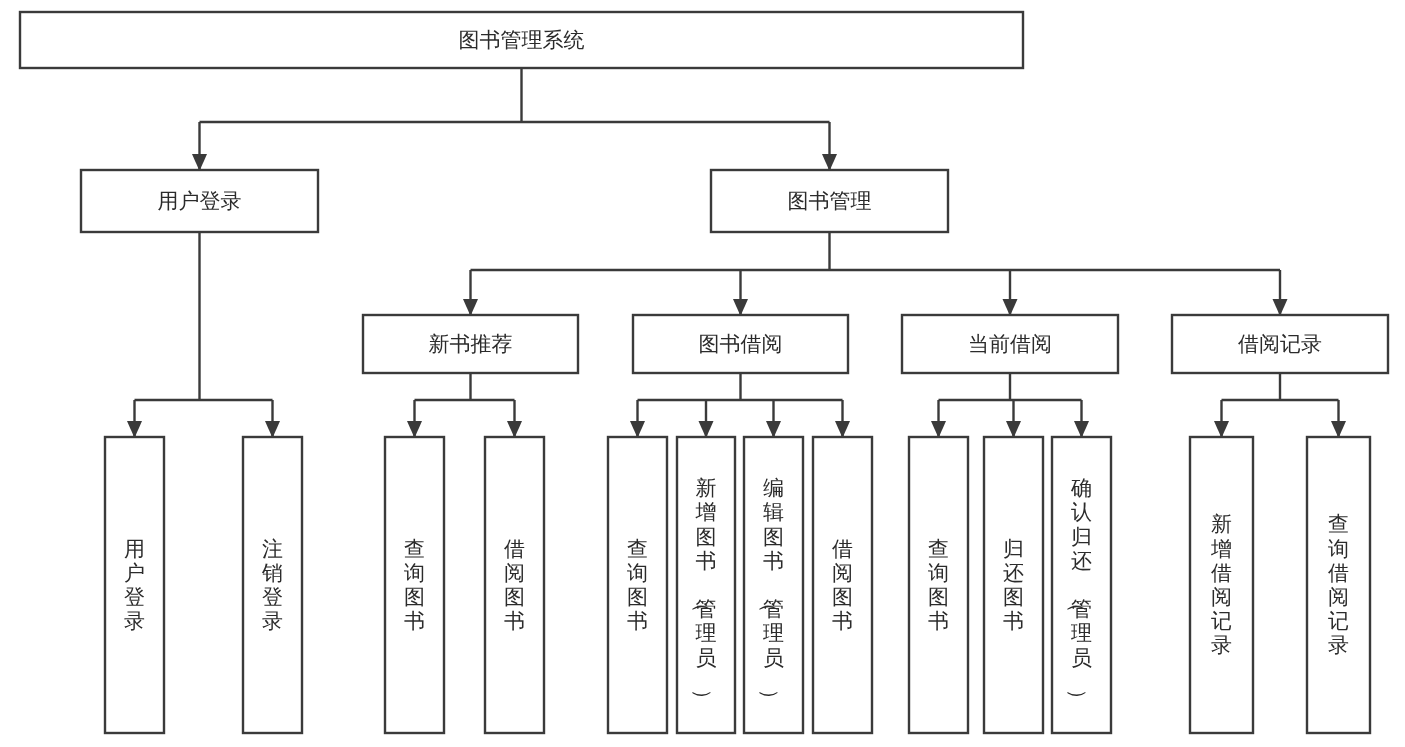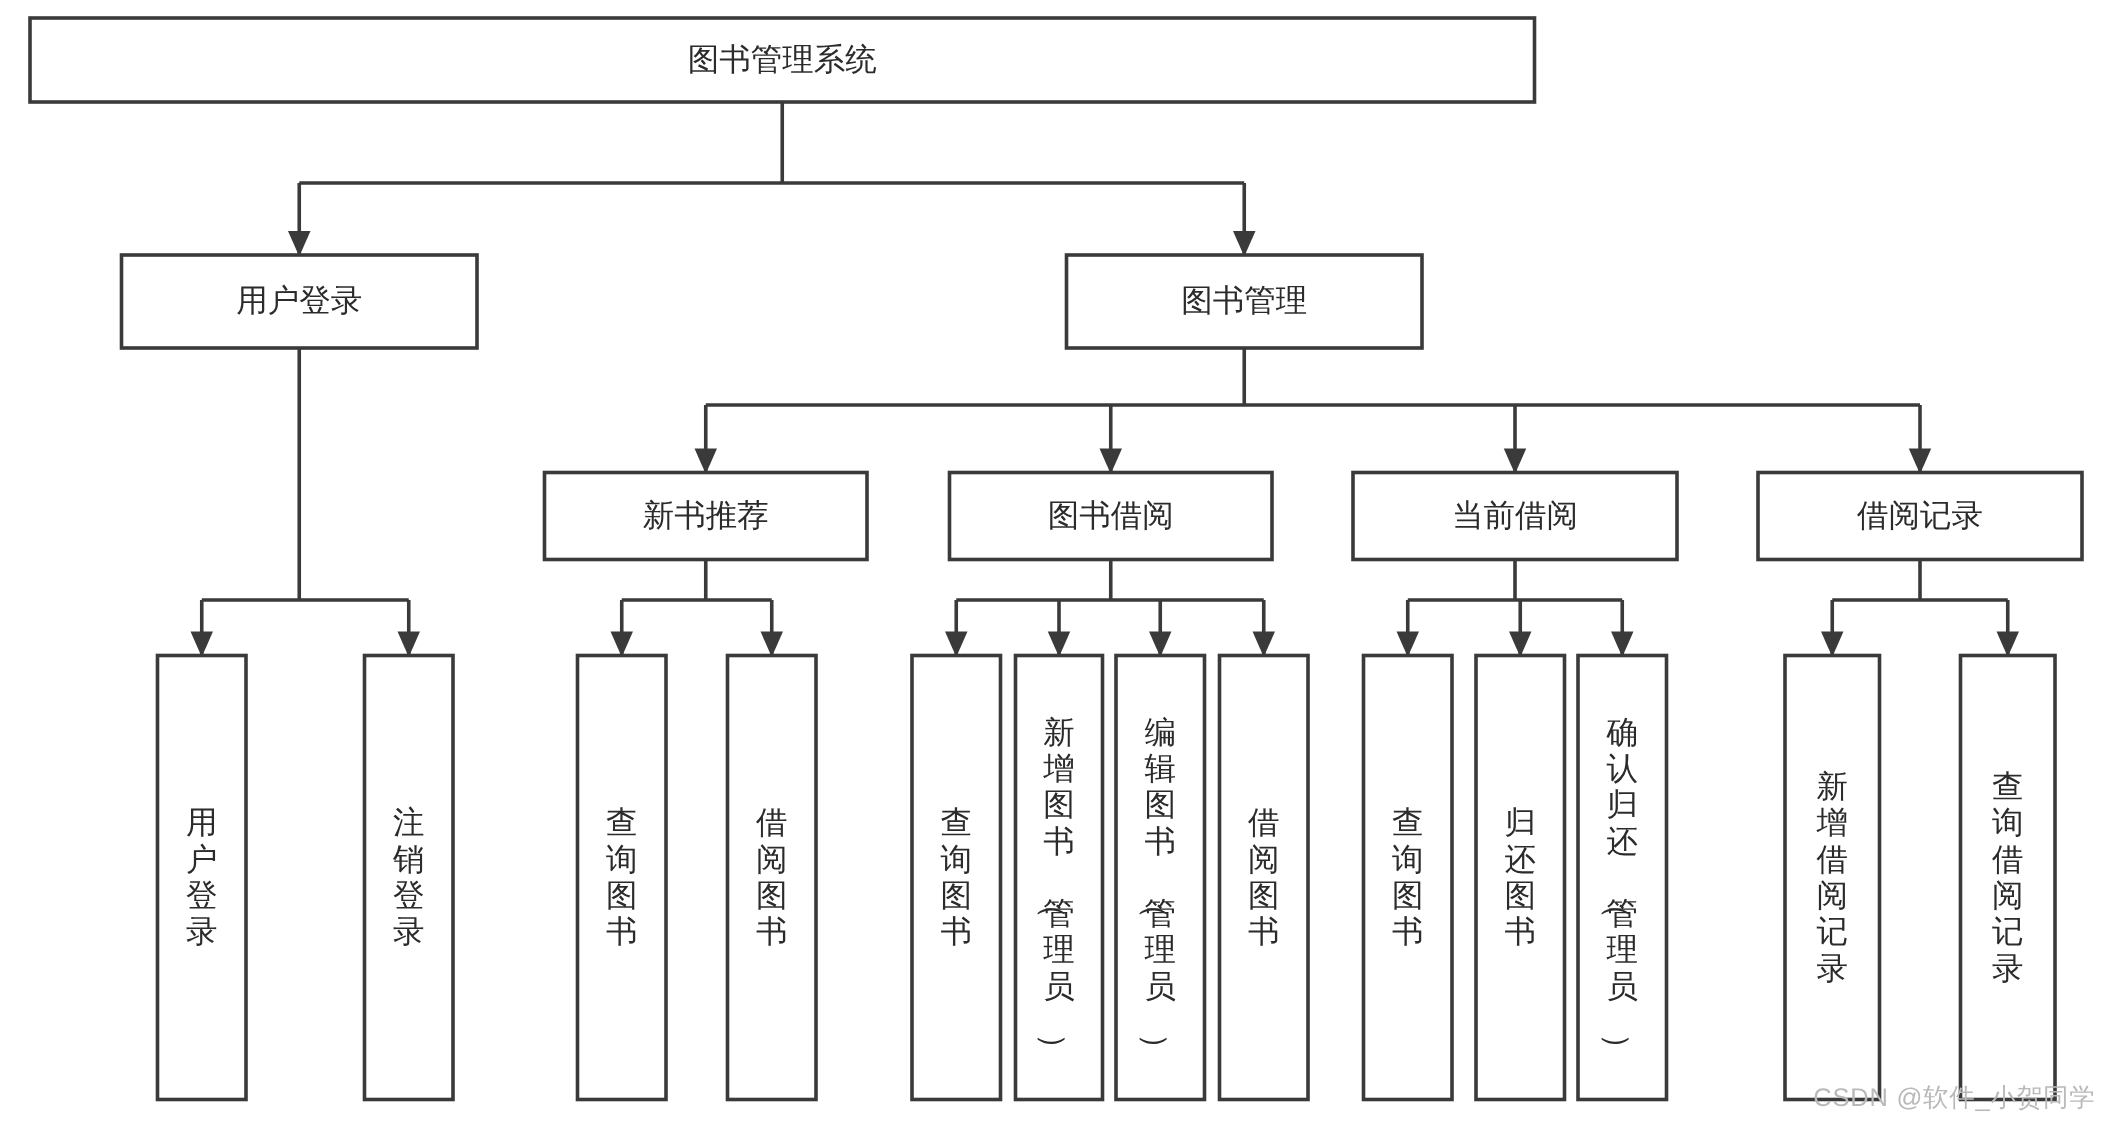--- a/index.html
+++ b/index.html
@@ -199,14 +199,13 @@
         <g>
           <rect x="1190" y="437" width="63" height="296" class="node-box"></rect>
           <text x="1221.5" y="531.4" class="leaf-label"><tspan x="1221.5" dy="0">新</tspan><tspan x="1221.5" dy="24.2">增</tspan><tspan x="1221.5" dy="24.2">借</tspan><tspan x="1221.5" dy="24.2">阅</tspan><tspan x="1221.5" dy="24.2">记</tspan><tspan x="1221.5" dy="24.2">录</tspan></text>
         </g>
         <g>
           <rect x="1307" y="437" width="63" height="296" class="node-box"></rect>
           <text x="1338.5" y="531.4" class="leaf-label"><tspan x="1338.5" dy="0">查</tspan><tspan x="1338.5" dy="24.2">询</tspan><tspan x="1338.5" dy="24.2">借</tspan><tspan x="1338.5" dy="24.2">阅</tspan><tspan x="1338.5" dy="24.2">记</tspan><tspan x="1338.5" dy="24.2">录</tspan></text>
         </g>
       </g>
   </svg>
-  <div class="watermark">CSDN @软件_小贺同学</div>
 </div>
 
 </body></html>

